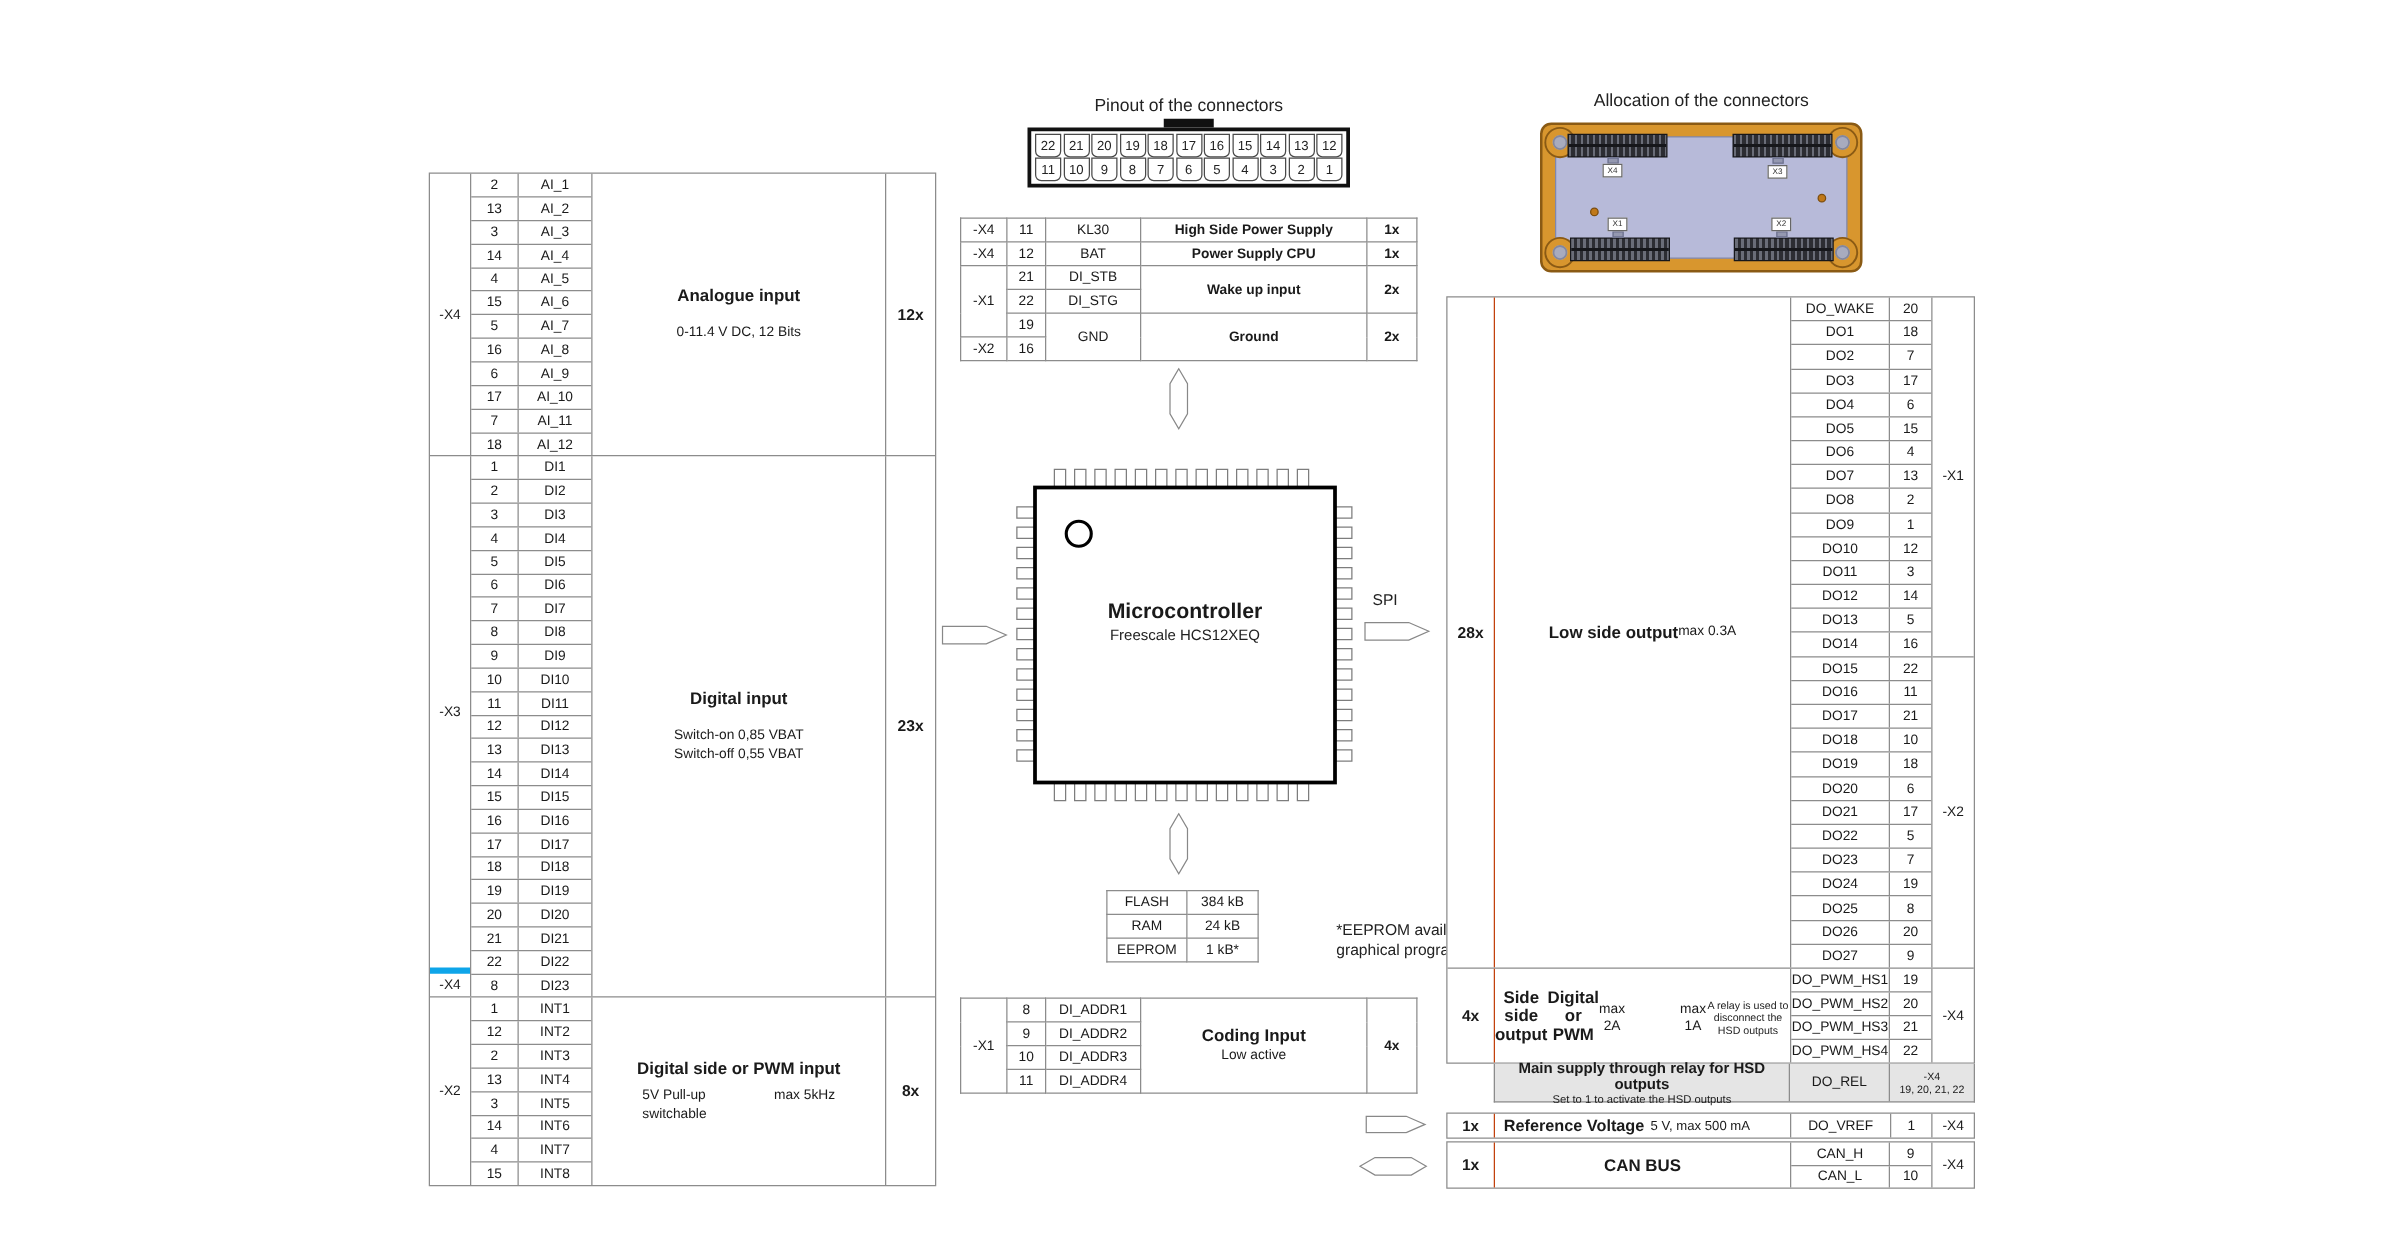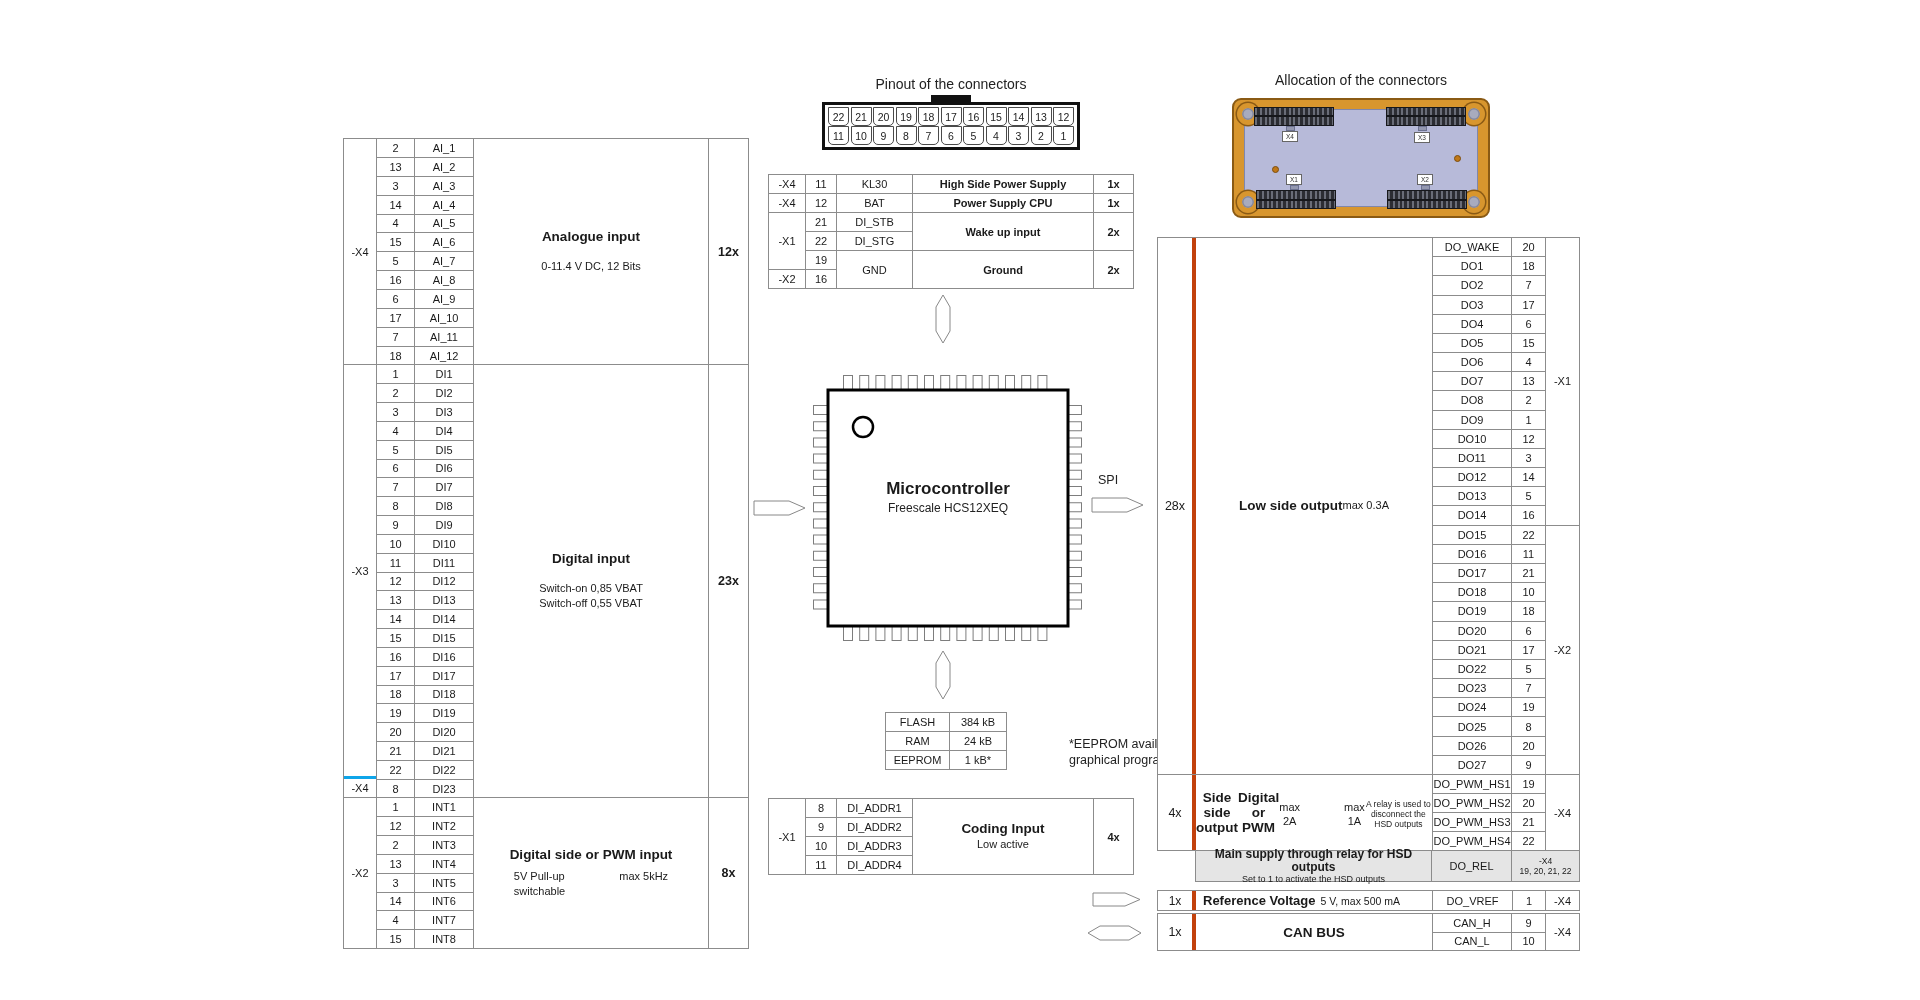--- a/index.html
+++ b/index.html
@@ -24,21 +24,21 @@
   display:flex;align-items:center;justify-content:center;font-size:10.5px;color:#222;background:#fff}
 
 
 .ltable{left:343px;top:138px;width:406px;height:811px;border:1px solid #8c8c8c;
   display:flex;flex-direction:column;background:#fff}
 .lsec{display:flex}
 .lsec + .lsec{border-top:1px solid #8c8c8c}
 .lconn,.lconn2{width:33px;border-right:1px solid #8c8c8c;font-size:11px}
 .lconn{display:flex;align-items:center;justify-content:center}
 .lconn2{display:flex;flex-direction:column}
-.lc-top{flex:22;display:flex;align-items:center;justify-content:center;border-bottom:3px solid #0ea5e9}
+.lc-top{flex:22;display:flex;align-items:center;justify-content:center;border-bottom:5px solid #0ea5e9}
 .lc-bot{flex:1;display:flex;align-items:center;justify-content:center}
 .lrows{width:97px;display:flex;flex-direction:column;border-right:1px solid #8c8c8c}
 .lrow{flex:1;display:flex;font-size:11px}
 .lrow + .lrow{border-top:1px solid #8c8c8c}
 .lpin{width:38px;border-right:1px solid #8c8c8c;display:flex;align-items:center;justify-content:center}
 .lsig{flex:1;display:flex;align-items:center;justify-content:center}
 .ldesc{flex:1;border-right:1px solid #8c8c8c;display:flex;flex-direction:column;
   align-items:center;justify-content:center;text-align:center}
 .lcount{width:39px;display:flex;align-items:center;justify-content:center;
   font-weight:bold;font-size:12.5px}
@@ -55,22 +55,22 @@
 
 
 .mem-note{left:1069px;top:736px;width:170px;font-size:12.5px;line-height:16px;color:#222}
 
 
 .rtable{left:1157px;top:237px;width:423px;border:1px solid #8c8c8c;
   display:flex;flex-direction:column;background:#fff}
 .rsec{display:flex}
 .rsec-low{height:536px}
 .rsec-high{height:76px;border-top:1px solid #8c8c8c}
-.rcount{width:38px;border-right:4px solid #c2410c;display:flex;align-items:center;
-  justify-content:center;font-weight:normal;font-size:12.5px}
+.rcount{width:38px;border-right:1px solid #c2410c;display:flex;align-items:center;
+  justify-content:center;font-weight:bold;font-size:12.5px}
 .rdesc{width:237px;border-right:1px solid #8c8c8c;display:flex;flex-direction:row;
   align-items:center;justify-content:center;text-align:center}
 .rrows{width:113px;display:flex;flex-direction:column;border-right:1px solid #8c8c8c}
 .rgrp{display:flex;flex-direction:column}
 .rgrp2{border-top:1px solid #8c8c8c}
 .rrow{flex:1;display:flex;font-size:11px}
 .rrow + .rrow{border-top:1px solid #8c8c8c}
 .rsig{flex:1;border-right:1px solid #8c8c8c;display:flex;align-items:center;justify-content:center}
 .rpin{width:33px;display:flex;align-items:center;justify-content:center}
 .rconn{flex:1;display:flex;flex-direction:column;font-size:11px}

